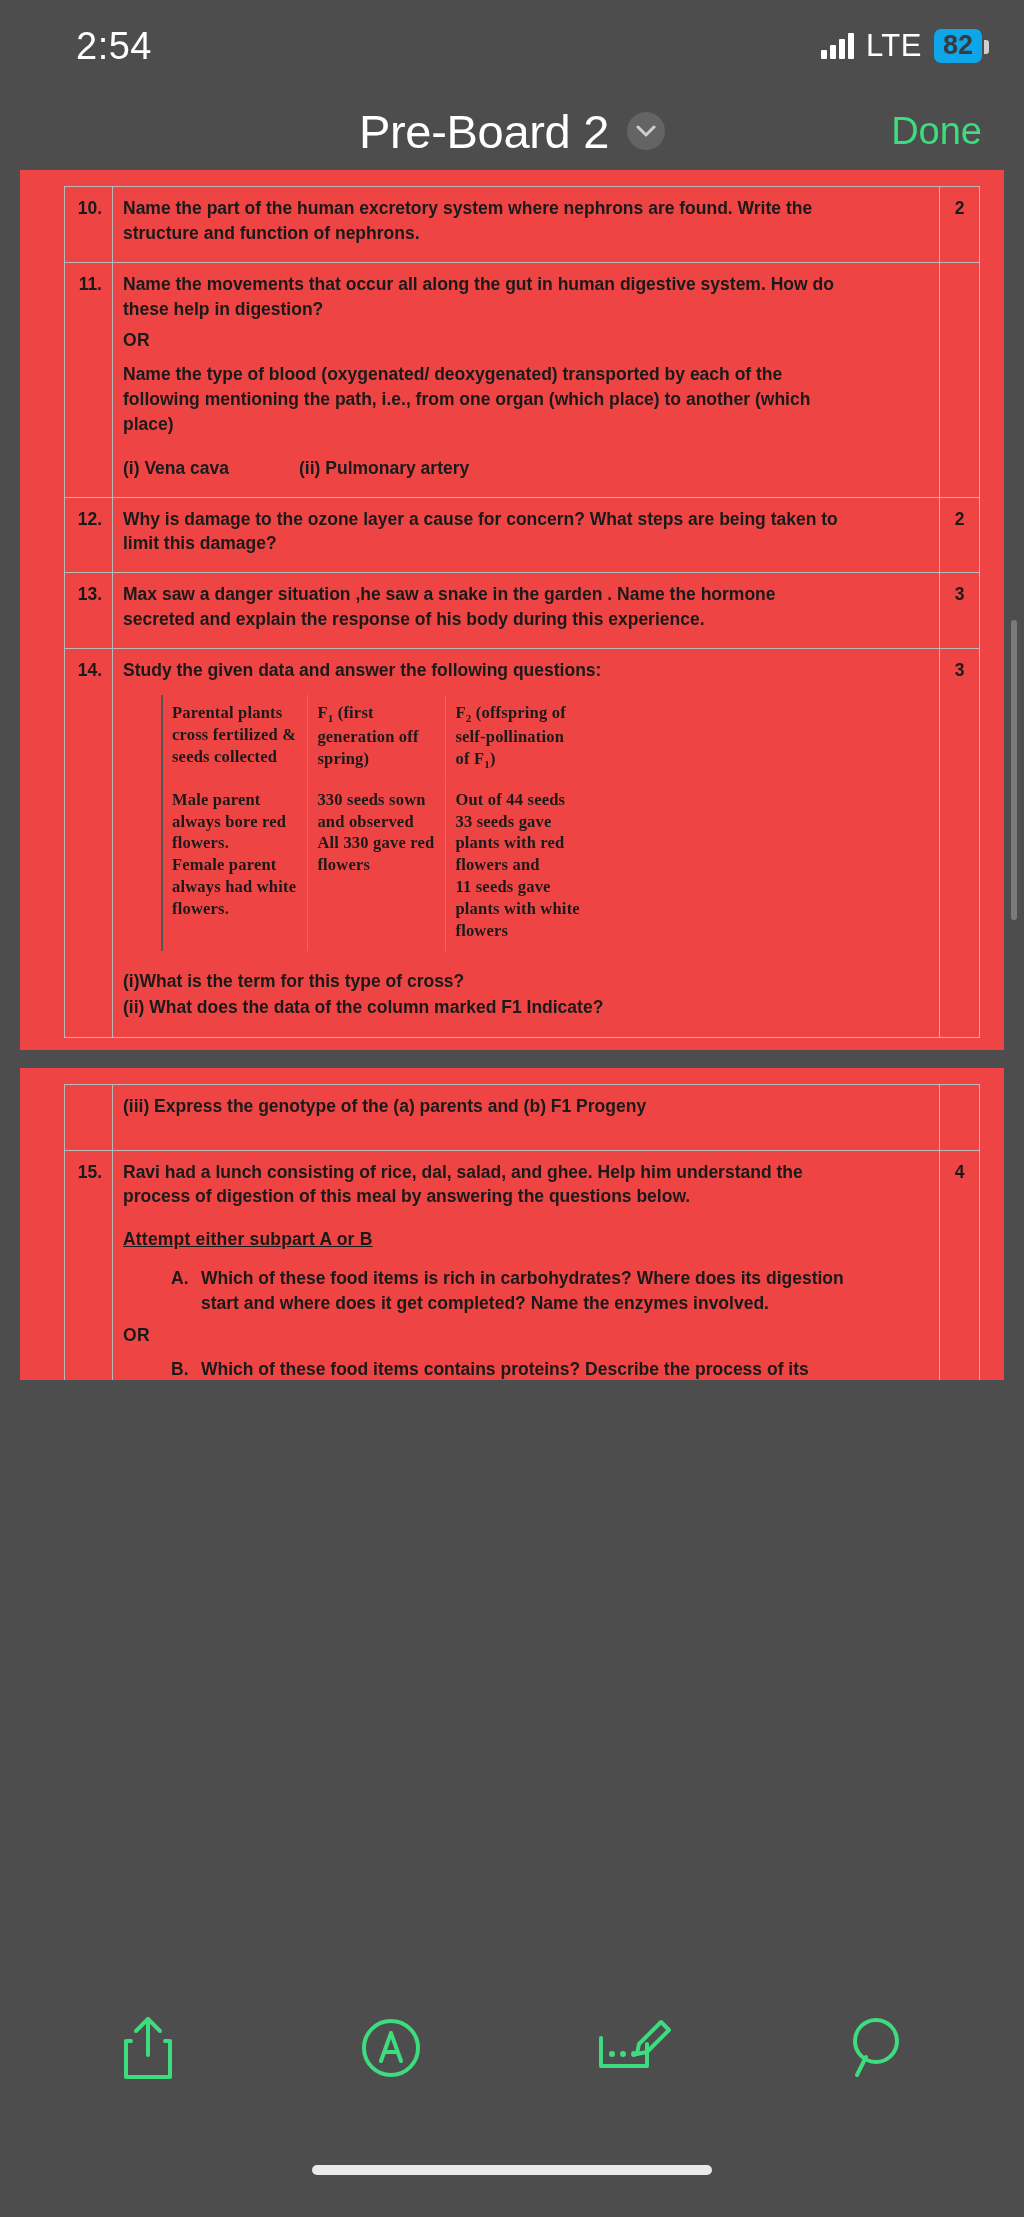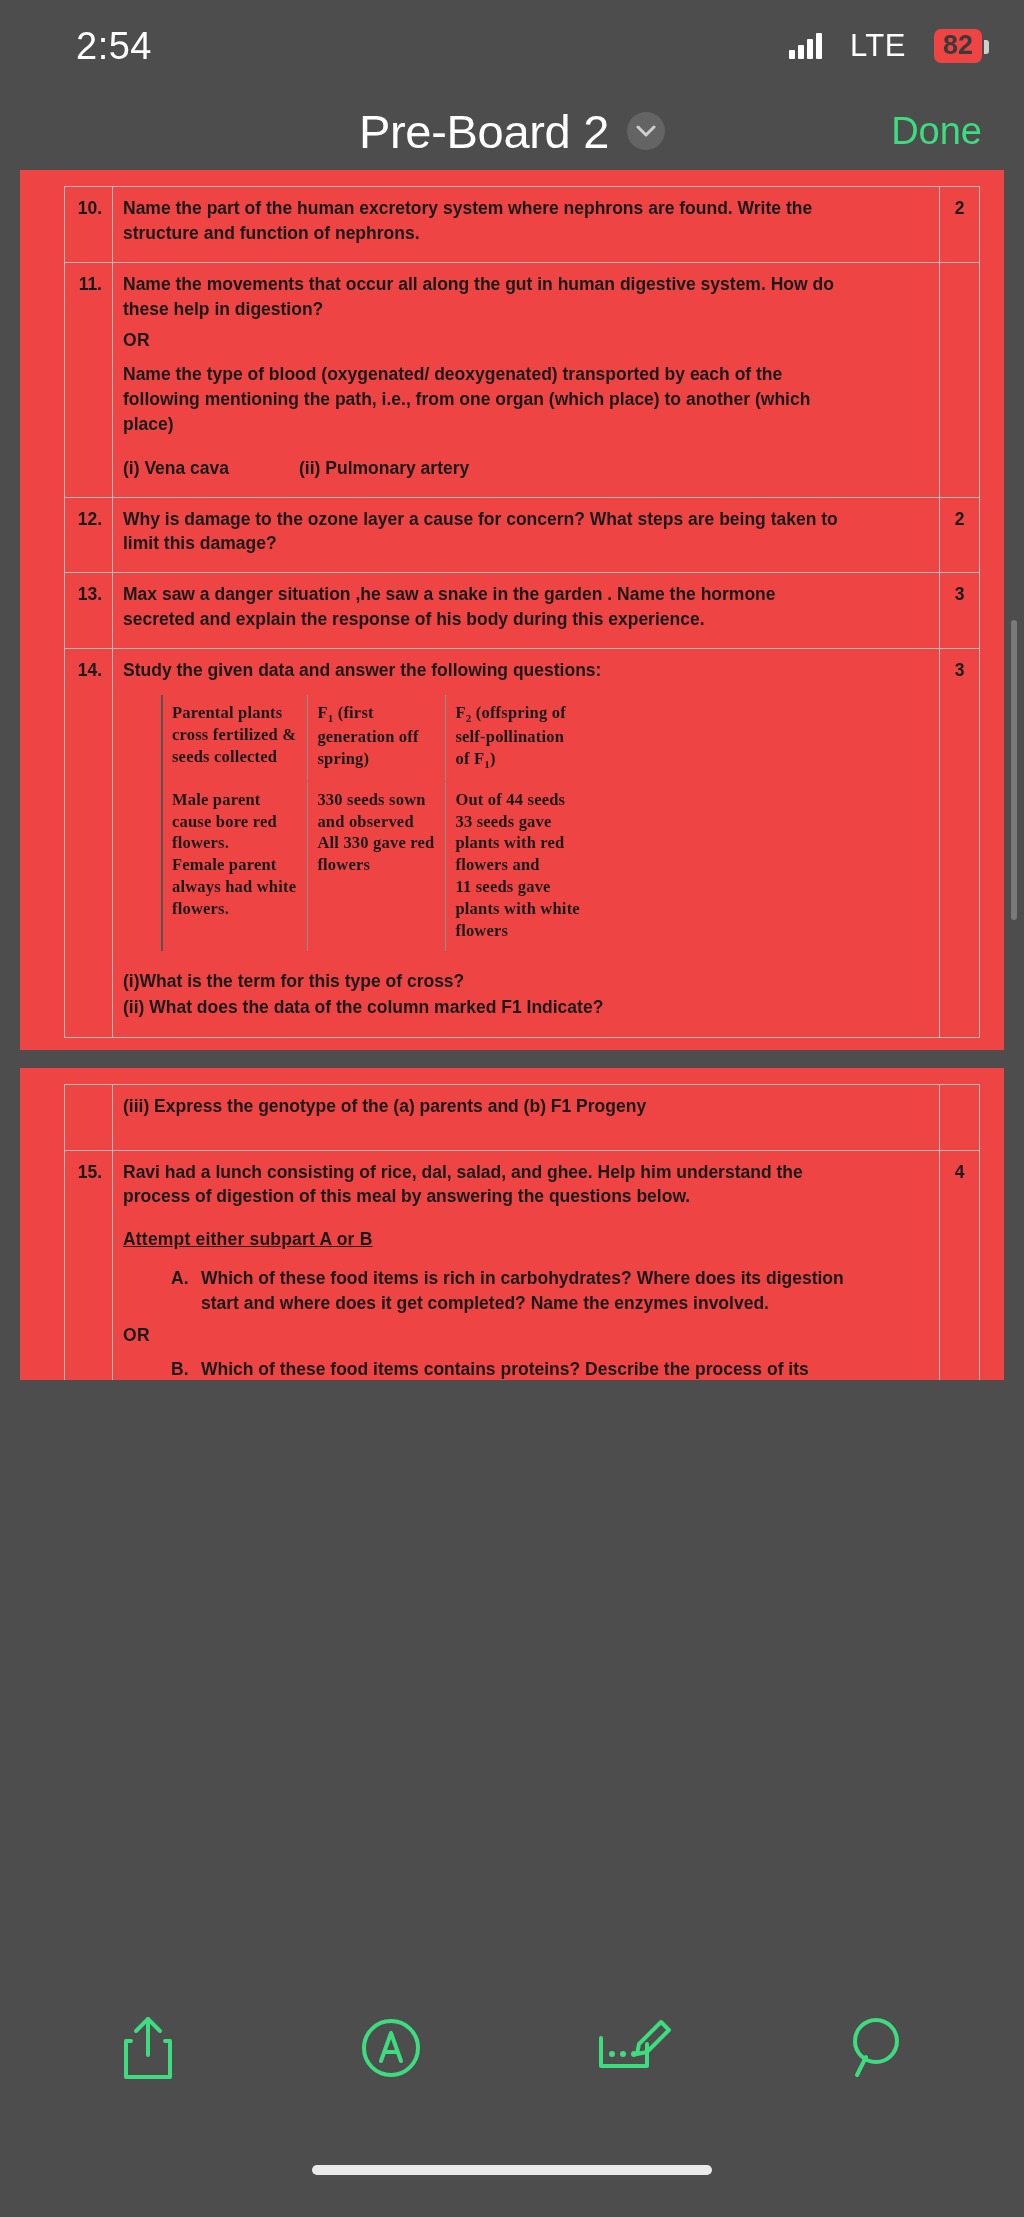--- a/index.html
+++ b/index.html
@@ -26,32 +26,32 @@
     justify-content: space-between;
     padding: 0 58px 0 60px;
   }
   .statusbar .clock {
     color: #fff;
     font-size: 38px;
     font-weight: 500;
     letter-spacing: 0.5px;
   }
   .statusbar .right {
-    display: flex; align-items: center; gap: 28px;
+    display: flex; align-items: center; gap: 12px;
   }
   .bars { display: flex; align-items: flex-end; gap: 3px; height: 26px; }
   .bars i { display: block; width: 6px; background: #fff; border-radius: 1px; }
   .bars i:nth-child(1) { height: 9px; }
   .bars i:nth-child(2) { height: 14px; }
   .bars i:nth-child(3) { height: 20px; }
   .bars i:nth-child(4) { height: 26px; }
   .lte { color: #fff; font-size: 31px; font-weight: 500; letter-spacing: 0.5px; }
   .battery {
     position: relative;
-    background: #ef4444; color: #3a3a3a;
+    background: #0ea5e9; color: #3a3a3a;
     font-size: 27px; font-weight: 700;
     border-radius: 7px;
     padding: 2px 9px 3px 9px;
     line-height: 1.05;
   }
   .battery::after {
     content: "";
     position: absolute; right: -7px; top: 11px;
     width: 5px; height: 14px;
     background: #cfcfcf; border-radius: 0 3px 3px 0;
@@ -340,21 +340,21 @@
                     </td>
                     <td>
                       <div><span>F</span><span class="sub">2</span><span> (offspring of</span></div>
                       <div>self-pollination</div>
                       <div><span>of F</span><span class="sub">1</span><span>)</span></div>
                     </td>
                   </tr>
                   <tr>
                     <td>
                       <div>Male parent</div>
-                      <div>cause bore red</div>
+                      <div>always bore red</div>
                       <div>flowers.</div>
                       <div>Female parent</div>
                       <div>always had white</div>
                       <div>flowers.</div>
                     </td>
                     <td>
                       <div>330 seeds sown</div>
                       <div>and observed</div>
                       <div>All 330 gave red</div>
                       <div>flowers</div>

